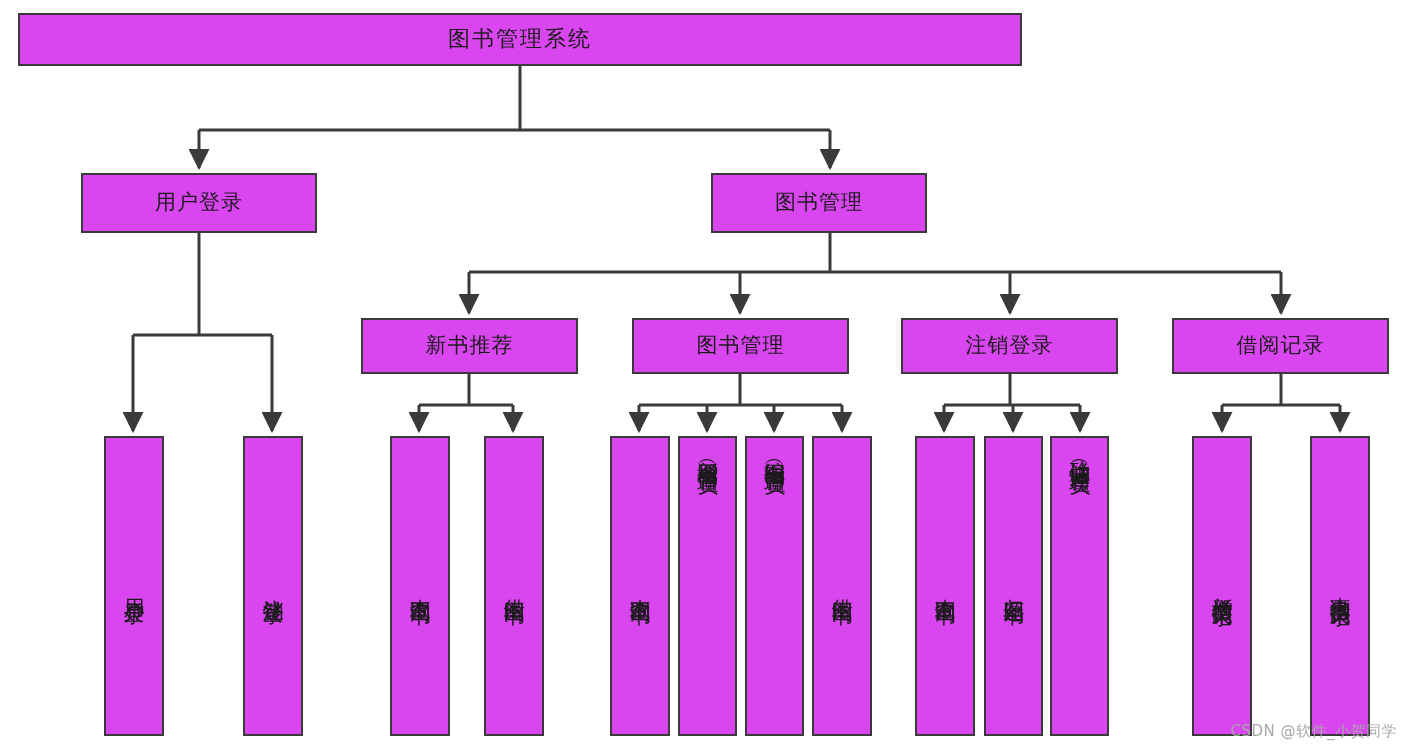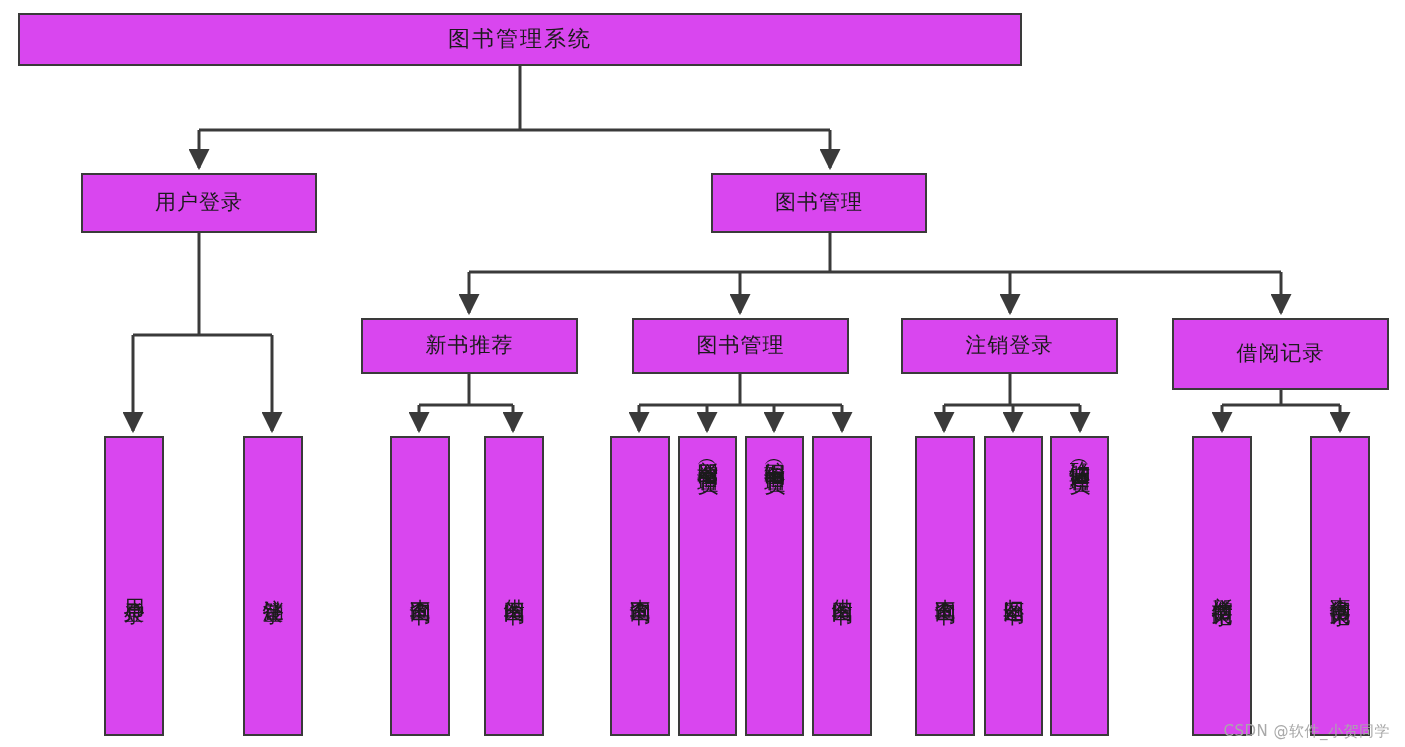--- a/index.html
+++ b/index.html
@@ -59,21 +59,21 @@
     letter-spacing: 2px;
     white-space: nowrap;
     display: block;
   }
   .node-v.center-v {
     align-items: center;
     padding-top: 0;
   }
   #watermark {
     position: absolute;
-    right: 15px;
+    right: 8px;
     bottom: 6px;
     font-size: 15px;
     color: #a9a9a9;
     letter-spacing: 0.5px;
     white-space: nowrap;
   }
 </style>
 </head>
 <body>
 
@@ -142,21 +142,21 @@
 
   <div class="node node-h" style="left:361px; top:318px; width:217px; height:56px;text-align:center;">
     <span class="node-label">新书推荐</span>
   </div>
   <div class="node node-h" style="left:632px; top:318px; width:217px; height:56px;">
     <span class="node-label">图书管理</span>
   </div>
   <div class="node node-h" style="left:901px; top:318px; width:217px; height:56px;">
     <span class="node-label">注销登录</span>
   </div>
-  <div class="node node-h" style="left:1172px; top:318px; width:217px; height:72px;">
+  <div class="node node-h" style="left:1172px; top:318px; width:217px; height:56px;">
     <span class="node-label">借阅记录</span>
   </div>
 
   <div class="node node-v center-v" style="left:104px; top:436px; width:60px; height:300px;">
     <span class="node-label">用户登录</span>
   </div>
   <div class="node node-v center-v" style="left:243px; top:436px; width:60px; height:300px;">
     <span class="node-label">注销登录</span>
   </div>
 

